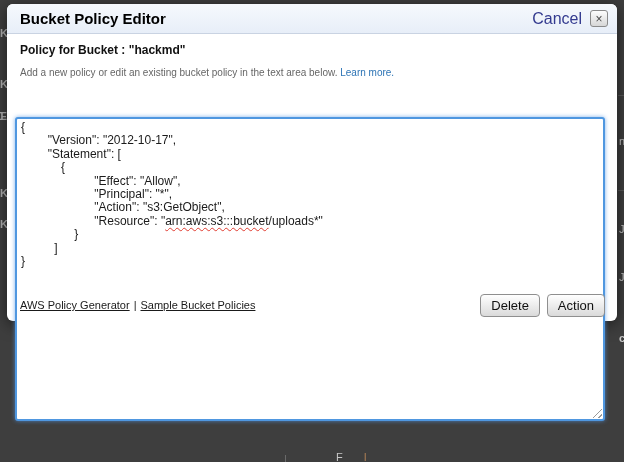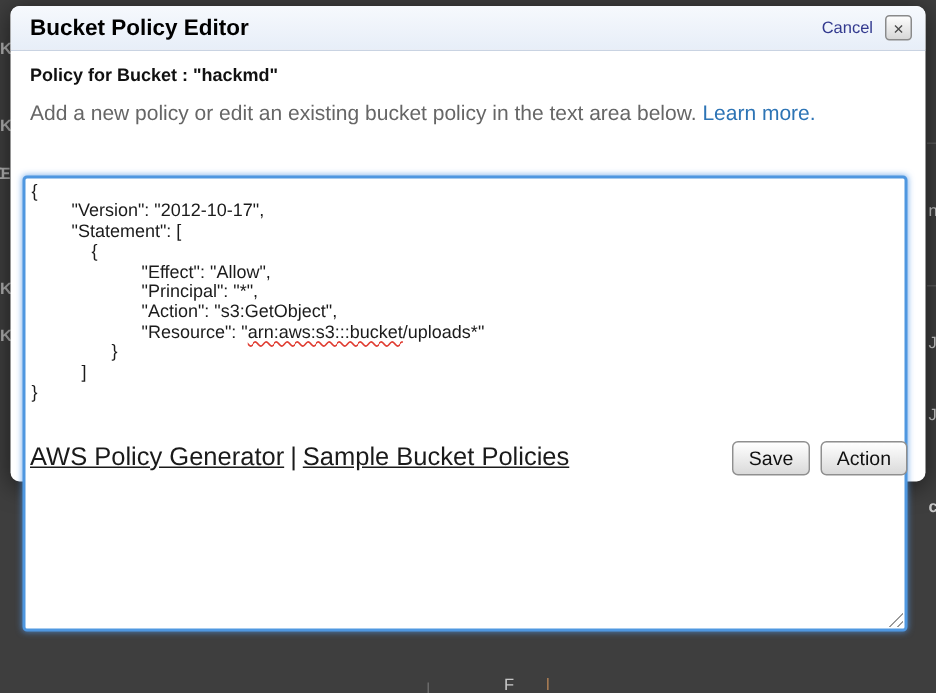--- a/index.html
+++ b/index.html
@@ -23,34 +23,34 @@
   }
   .dlg-header {
     height: 30px; display: flex; align-items: center;
     padding: 0 9px 0 13px;
     background: linear-gradient(#f6f9fd, #e7eef8);
     border-bottom: 1px solid #c9d3e2;
     border-radius: 6px 6px 0 0;
   }
   .dlg-title { font-size: 15px; font-weight: bold; color: #000; }
   .cancel-link {
-    margin-left: auto; font-size: 11px; color: #333a8f; cursor: pointer;
+    margin-left: auto; font-size: 16px; color: #333a8f; cursor: pointer;
   }
   .x-btn {
     margin-left: 8px; width: 18px; height: 17px;
     background: linear-gradient(#fdfdfd, #d7d7d7);
     border: 1px solid #8a8a8a; border-radius: 3px;
     font-size: 12px; line-height: 14px; color: #4a4a4a;
     text-align: center; cursor: pointer; font-family: inherit;
   }
   .subtitle {
     margin: 9px 13px 0; font-size: 12px; font-weight: bold; color: #111;
   }
   .description {
-    margin: 10px 13px 0; font-size: 14px; color: #666;
+    margin: 10px 13px 0; font-size: 10px; color: #666;
   }
   .learn-more { color: #2d74b5; cursor: pointer; text-decoration: none; }
 
   
   .policy-editor {
     position: absolute; left: 8px; top: 113px; width: 590px; height: 304px;
     border: 2px solid #4f97e0; border-radius: 3px;
     box-shadow: 0 0 4px rgba(82, 150, 230, 0.75);
     background: #fff; padding: 2px 4px;
     font-family: "Liberation Sans", "DejaVu Sans", sans-serif;
@@ -69,21 +69,21 @@
       transparent 0 2px, #9a9a9a 2px 3px, transparent 3px 4px);
     clip-path: polygon(100% 0, 100% 100%, 0 100%);
     cursor: nwse-resize;
   }
 
   
   .dlg-footer {
     position: absolute; left: 13px; right: 12px; bottom: 3px; height: 26px;
     display: flex; align-items: center;
   }
-  .footer-links { font-size: 17px; color: #1a1a1a; }
+  .footer-links { font-size: 11px; color: #1a1a1a; }
   .footer-links a { color: #1a1a1a; text-decoration: underline; cursor: pointer; }
   .link-sep { margin: 0 4px; }
   .footer-buttons { margin-left: auto; display: flex; gap: 7px; }
   .btn {
     min-width: 38px; height: 23px; padding: 0 10px;
     background: linear-gradient(#ffffff, #dadada);
     border: 1px solid #8f8f8f; border-radius: 4px;
     font-family: inherit; font-size: 13px; color: #111;
     cursor: pointer;
   }
@@ -140,18 +140,18 @@
     <div class="policy-line">          ]</div>
     <div class="policy-line">}</div>
     <div class="resize-handle"></div>
   </div>
 
   <div class="dlg-footer">
     <div class="footer-links">
       <a>AWS Policy Generator</a><span class="link-sep">|</span><a>Sample Bucket Policies</a>
     </div>
     <div class="footer-buttons">
-      <button class="btn">Save</button>
+      <button class="btn">Delete</button>
       <button class="btn">Action</button>
     </div>
   </div>
 
 </div>
 
 </body></html>

